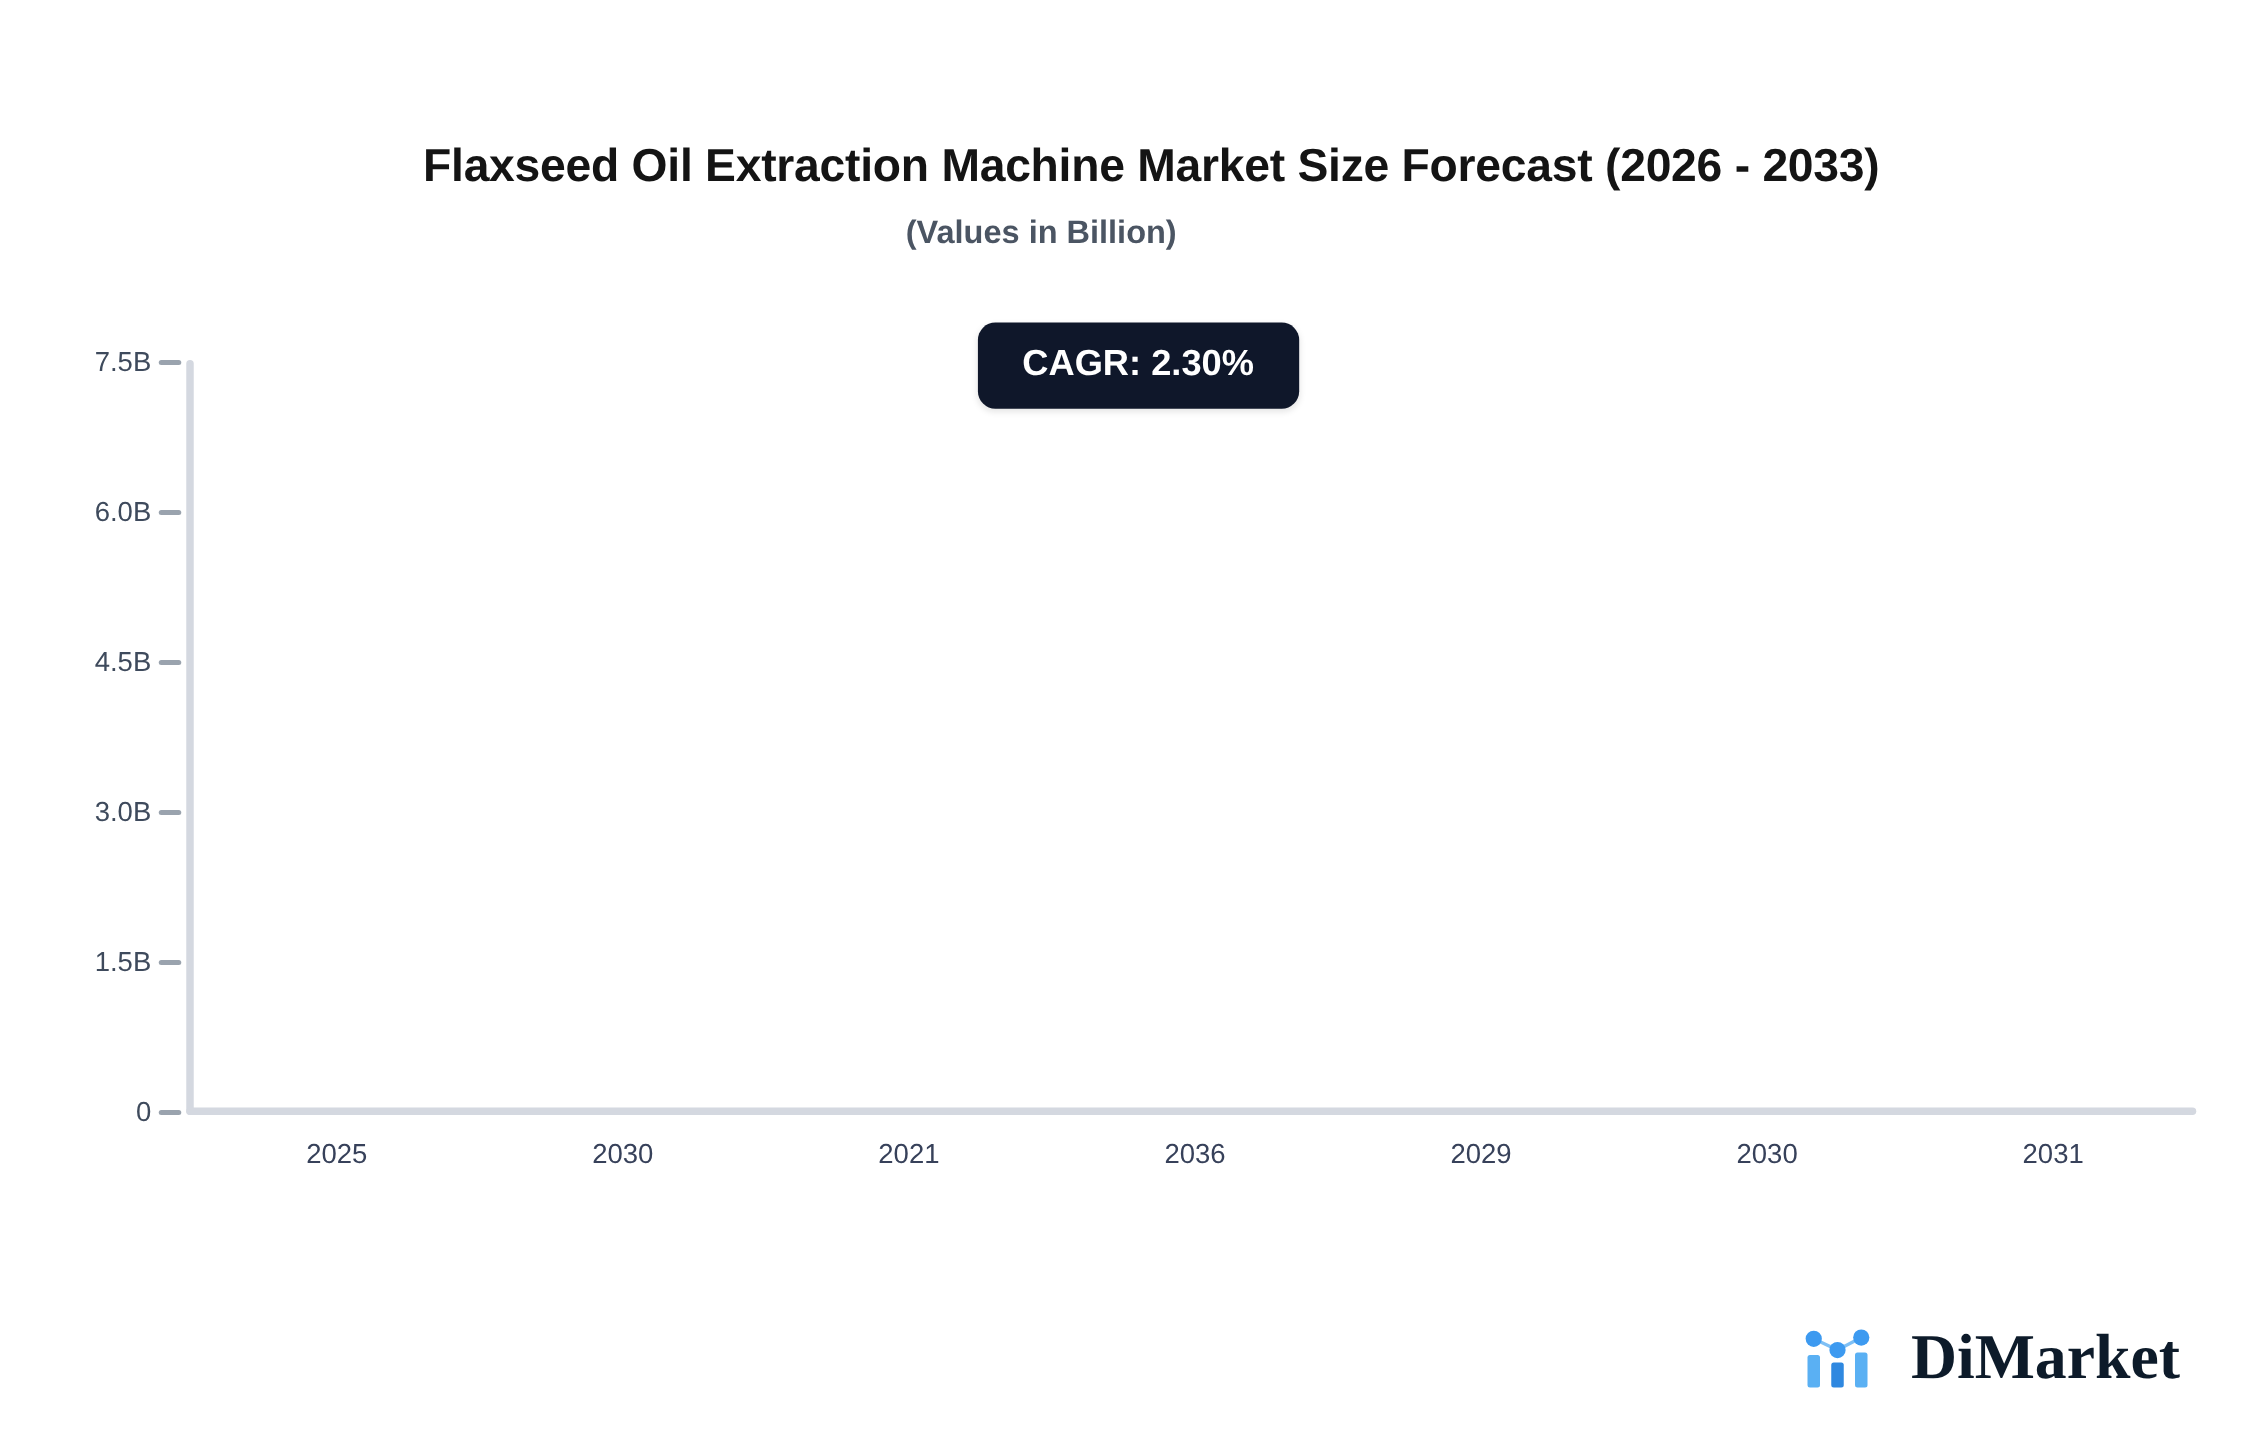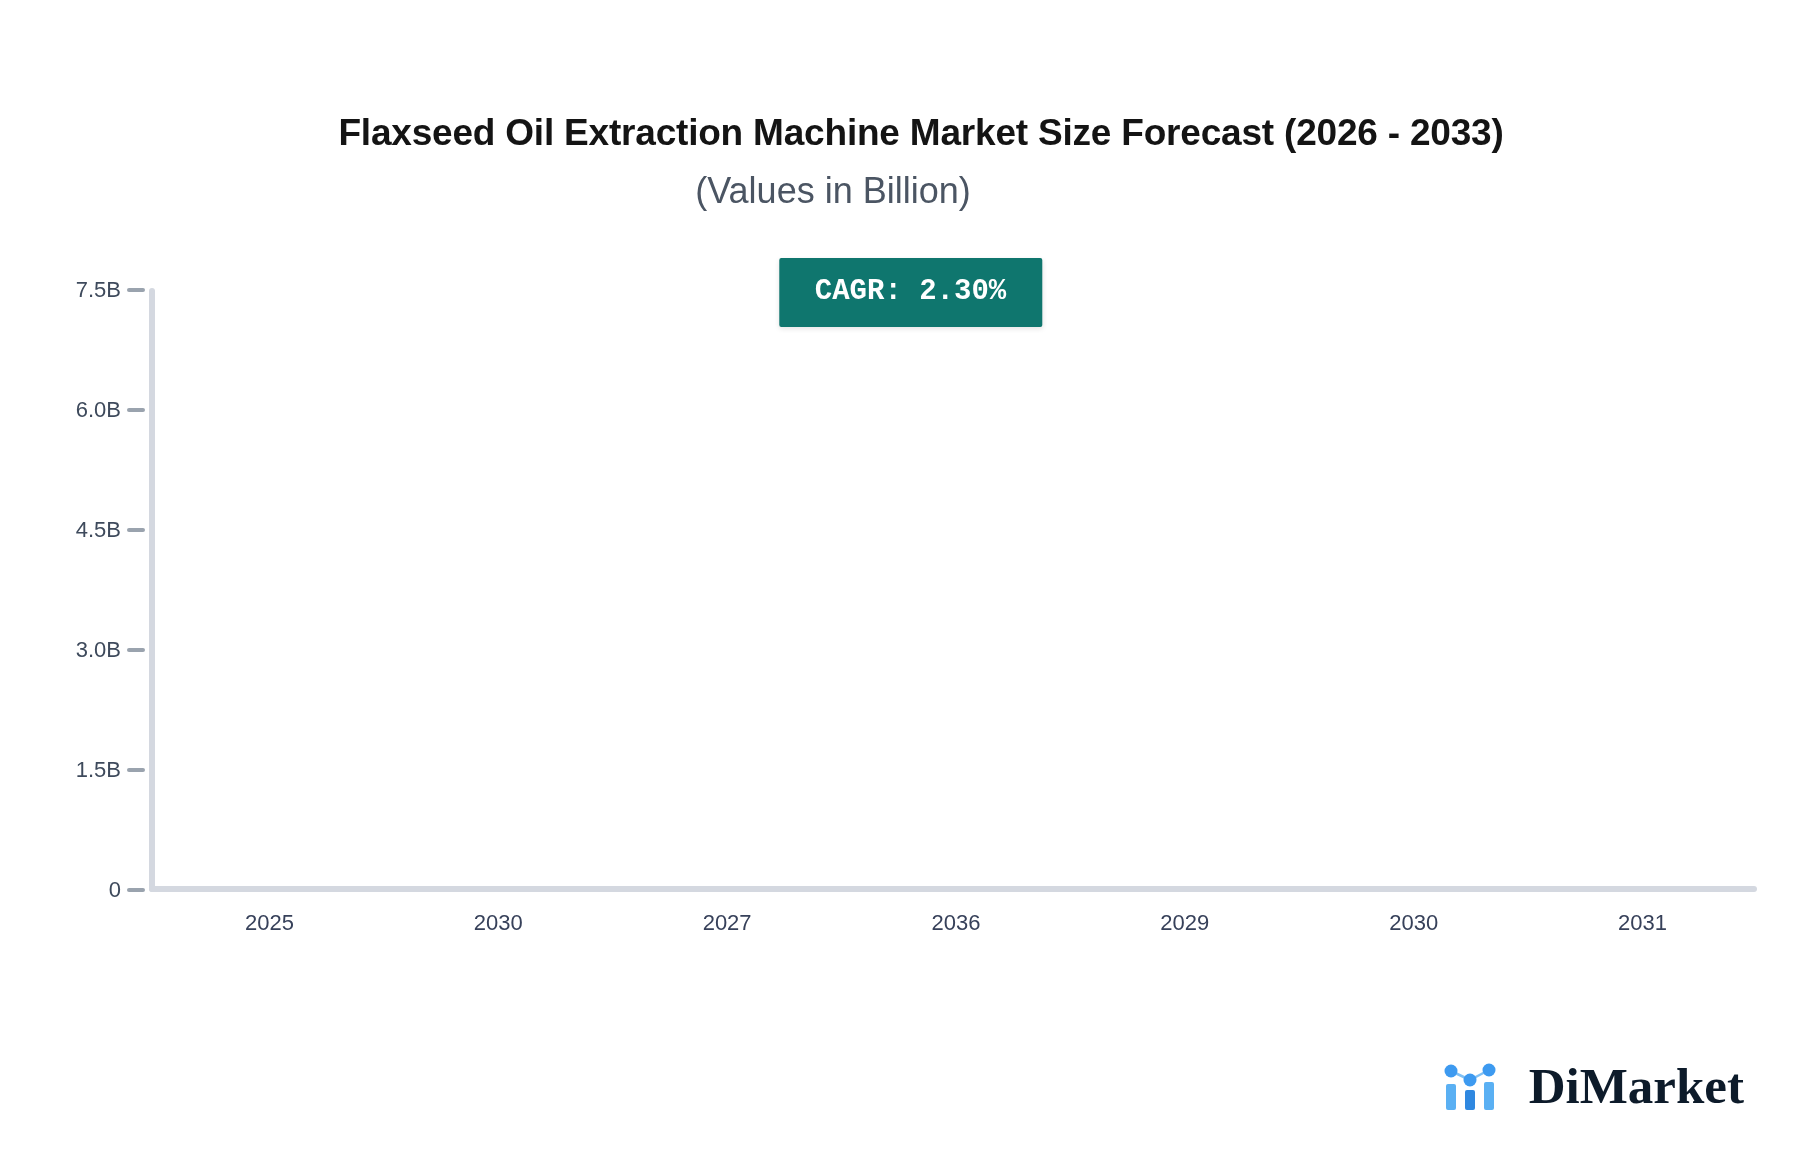--- a/index.html
+++ b/index.html
@@ -20,40 +20,39 @@
     text-align:center;
     font-size:37px;
     font-weight:bold;
     color:#141414;
     letter-spacing:-0.2px;
   }
   .subtitle {
     position:absolute;
     top:170px; left:0; width:1624px;
     text-align:center;
-    font-size:36px;
-    font-weight:normal;
+    font-size:26px;
+    font-weight:bold;
     color:#4b5563;
   }
 
   
   .cagr-badge {
     position:absolute;
     top:258px;
     left:50%;
     transform:translateX(-50%);
-    background:#0f766e;
+    background:#0f172a;
     color:#ffffff;
     font-size:29px;
     font-weight:bold;
     padding:17px 36px 19px 36px;
-    border-radius:2px;
+    border-radius:14px;
     white-space:nowrap;
     box-shadow:0 2px 5px rgba(0,0,0,0.10);
-    font-family:Liberation Mono, monospace;
   }
 
   
   
   #plot {
     position:absolute;
     left:0; top:0;
     width:1800px; height:1156px;
   }
 
@@ -159,21 +158,21 @@
         <div class="bar-group"></div>
         <div class="bar-group"></div>
         <div class="bar-group"></div>
         <div class="bar-group"></div>
         <div class="bar-group"></div>
         <div class="bar-group"></div>
       </div>
     <div id="xlabels">
         <div class="bar-xlabel" style="left: 134px; width: 228.857px;">2025</div>
         <div class="bar-xlabel" style="left: 362.857px; width: 228.857px;">2030</div>
-        <div class="bar-xlabel" style="left: 591.714px; width: 228.857px;">2027</div>
+        <div class="bar-xlabel" style="left: 591.714px; width: 228.857px;">2021</div>
         <div class="bar-xlabel" style="left: 820.571px; width: 228.857px;">2036</div>
         <div class="bar-xlabel" style="left: 1049.43px; width: 228.857px;">2029</div>
         <div class="bar-xlabel" style="left: 1278.29px; width: 228.857px;">2030</div>
         <div class="bar-xlabel" style="left: 1507.14px; width: 228.857px;">2031</div>
       </div>
   </div>
 
   <div class="logo">
     <span>
       <svg class="logo-mark" viewBox="0 0 54 52" xmlns="http://www.w3.org/2000/svg">

